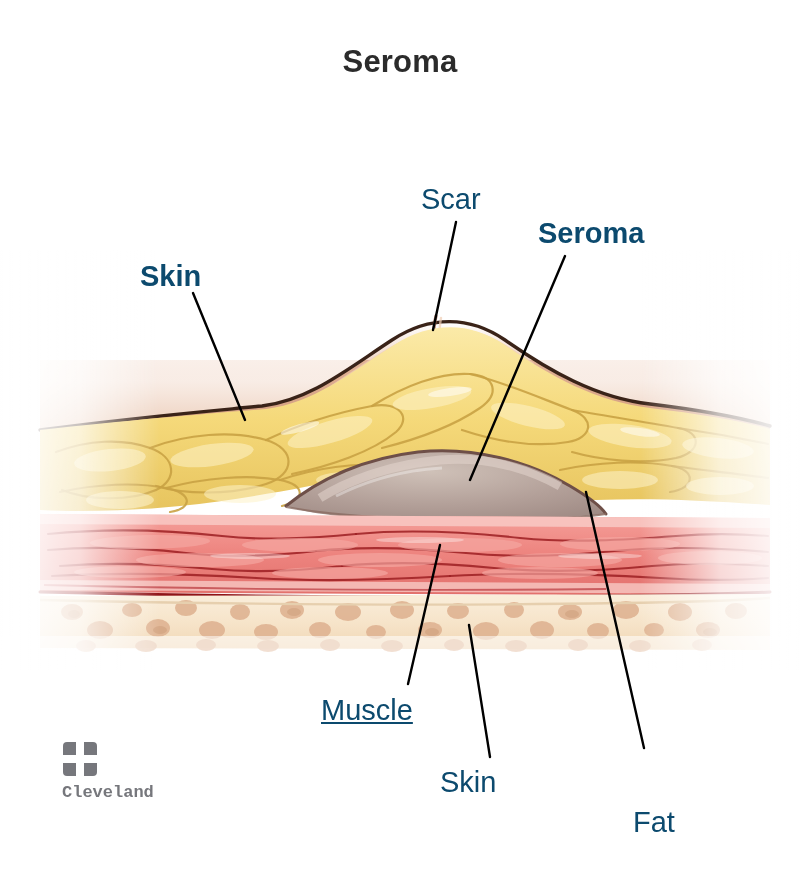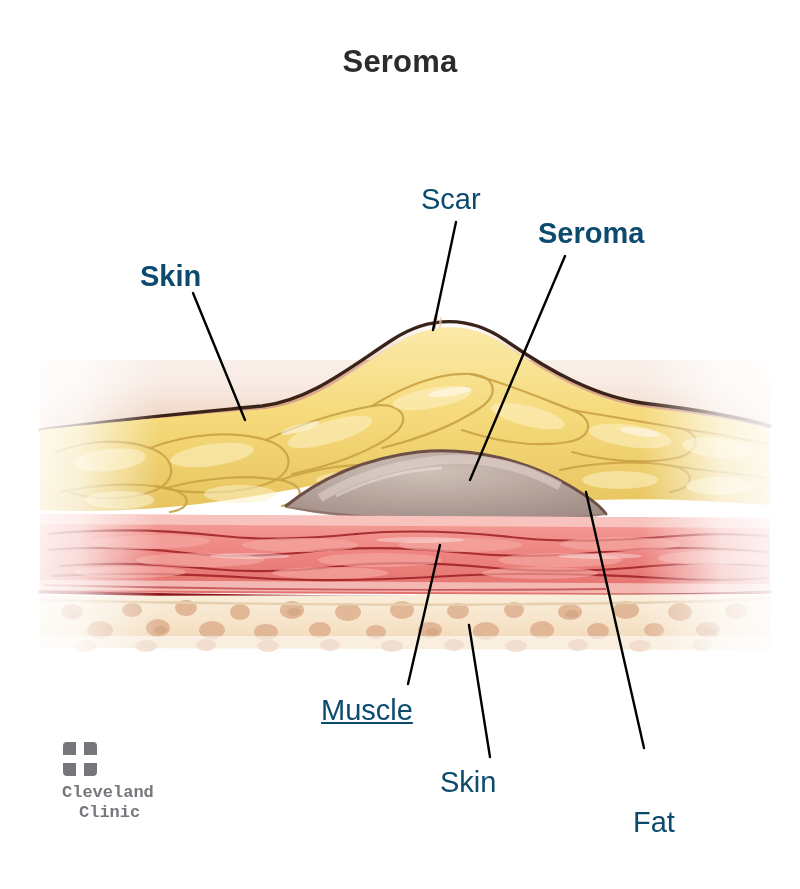--- a/index.html
+++ b/index.html
@@ -388,14 +388,13 @@
 <div class="label label-fat">Fat</div>
 
 <div class="footer">
   <div class="logo-mark">
     <span class="c-tl"></span>
     <span class="c-tr"></span>
     <span class="c-bl"></span>
     <span class="c-br"></span>
   </div>
   <div class="brand-line">Cleveland</div>
-  <div class="brand-line brand-clinic">Clinic</div>
 </div>
 
 </body></html>

